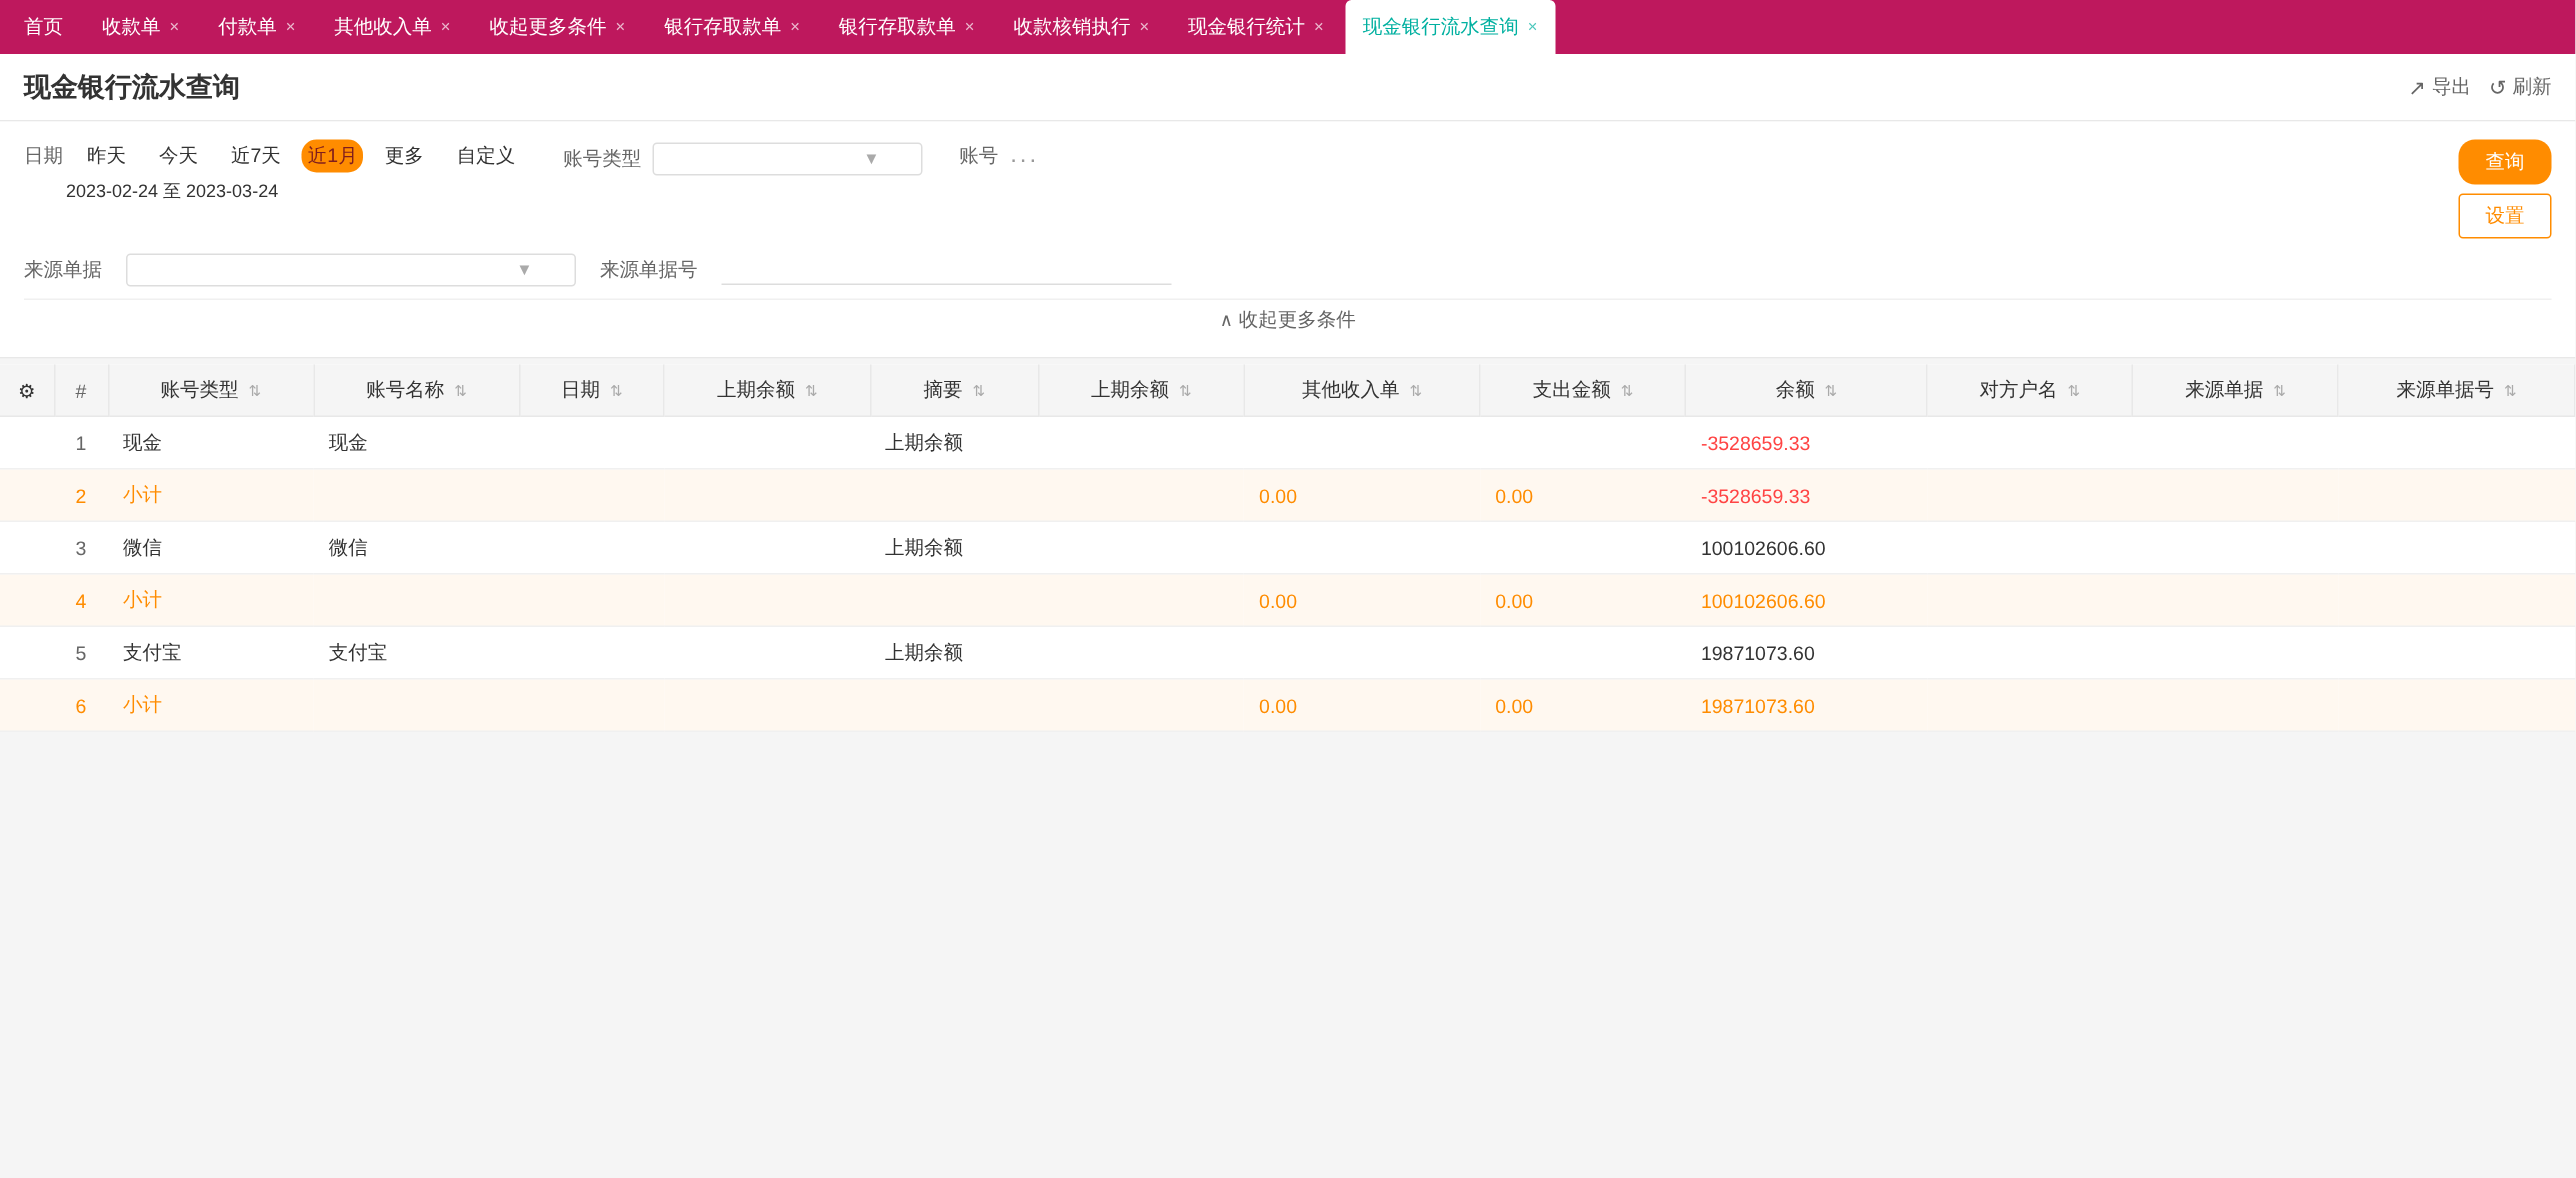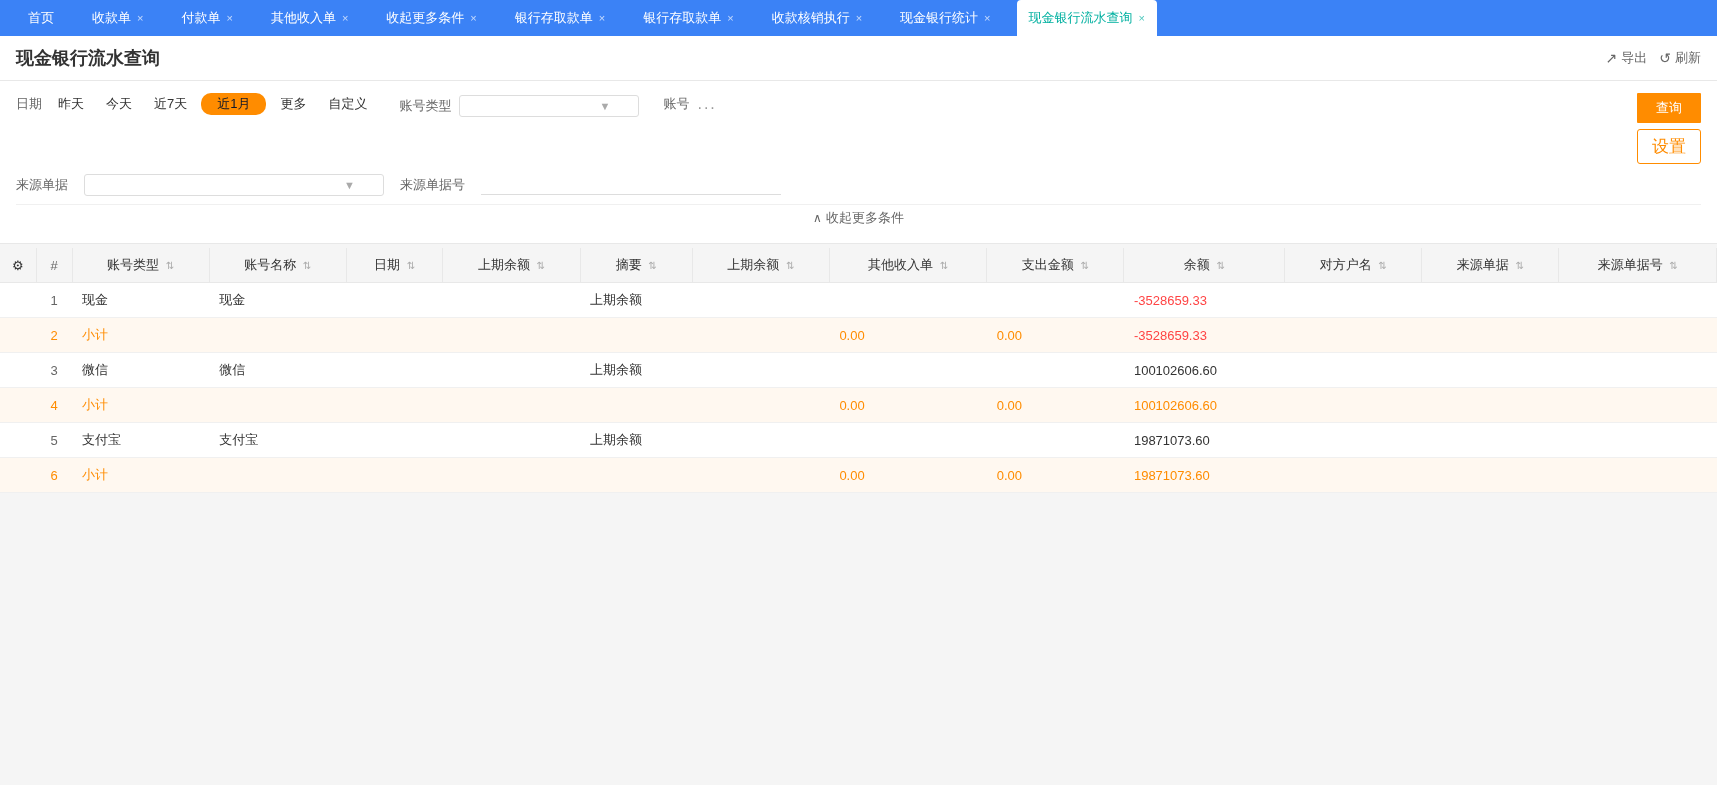--- a/index.html
+++ b/index.html
@@ -1,25 +1,25 @@
 <!DOCTYPE html>
 <html><head>
   <meta charset="utf-8">
   <style>
     * { box-sizing: border-box; margin: 0; padding: 0; font-family: 'Microsoft YaHei', Arial, sans-serif; }
     body { background: #f5f5f5; font-size: 13px; }
 
     
     .top-nav {
-      background: #3b82f6;
+      background: #be185d;
       display: flex;
       align-items: center;
       height: 36px;
-      padding: 0 16px;
-      gap: 14px;
+      padding: 0 4px;
+      gap: 2px;
     }
     .nav-item {
       color: #fff;
       padding: 0 12px;
       height: 36px;
       display: flex;
       align-items: center;
       cursor: pointer;
       font-size: 13px;
       white-space: nowrap;
@@ -85,23 +85,23 @@
     }
     .date-btn {
       padding: 2px 8px;
       border-radius: 3px;
       cursor: pointer;
       color: #333;
       font-size: 13px;
     }
     .date-btn.active {
       background: #ff8c00;
-      color: #0f172a;
+      color: #7f1d1d;
       border-radius: 10px;
-      padding: 2px 16px;
+      padding: 2px 4px;
     }
     .date-range {
       color: #333;
       font-size: 12px;
     }
     .filter-select {
       border: 1px solid #ddd;
       padding: 4px 28px 4px 8px;
       border-radius: 3px;
       background: #fff;
@@ -134,32 +134,32 @@
       border-top: 1px solid #f0f0f0;
       margin-top: 4px;
     }
 
     
     .btn-query {
       background: #ff8c00;
       color: #fff;
       border: none;
       padding: 6px 18px;
-      border-radius: 1px;
+      border-radius: 11px;
       cursor: pointer;
       font-size: 13px;
     }
     .btn-setting {
       background: #fff;
       color: #ff8c00;
       border: 1px solid #ff8c00;
       padding: 5px 14px;
       border-radius: 3px;
       cursor: pointer;
-      font-size: 17px;
+      font-size: 13px;
     }
 
     
     .table-area {
       background: #fff;
       margin-top: 4px;
     }
     table {
       width: 100%;
       border-collapse: collapse;
@@ -281,20 +281,23 @@
         <span class="filter-label">日期</span>
         <div class="date-options">
           <span class="date-btn">昨天</span>
           <span class="date-btn">今天</span>
           <span class="date-btn">近7天</span>
           <span class="date-btn active">近1月</span>
           <span class="date-btn">更多</span>
           <span class="date-btn">自定义</span>
         </div>
       </div>
+      <div style="padding-left:28px;">
+        <span class="date-range">2023-02-24 至 2023-03-24</span>
+      </div>
     </div>
 
     <div style="display:flex; align-items:center; gap:8px; margin-top:2px;">
       <span class="filter-label">账号类型</span>
       <div class="filter-select" style="min-width:180px;">
         <span></span>
         <span style="color:#aaa; font-size:11px;">▼</span>
       </div>
     </div>
 

